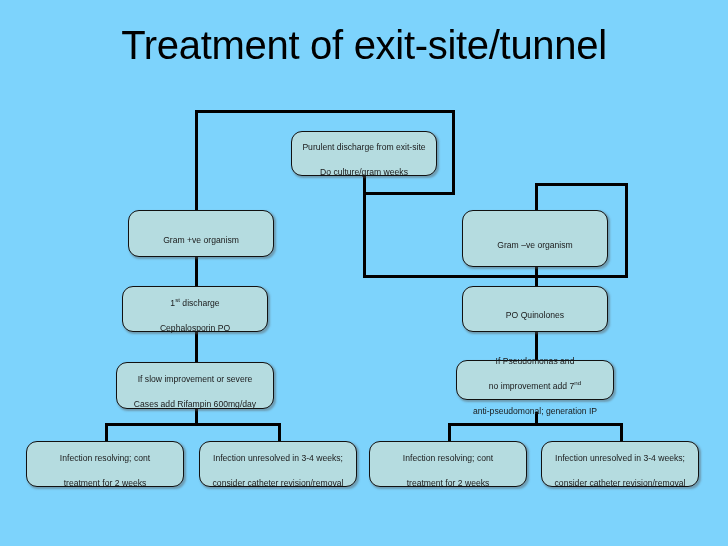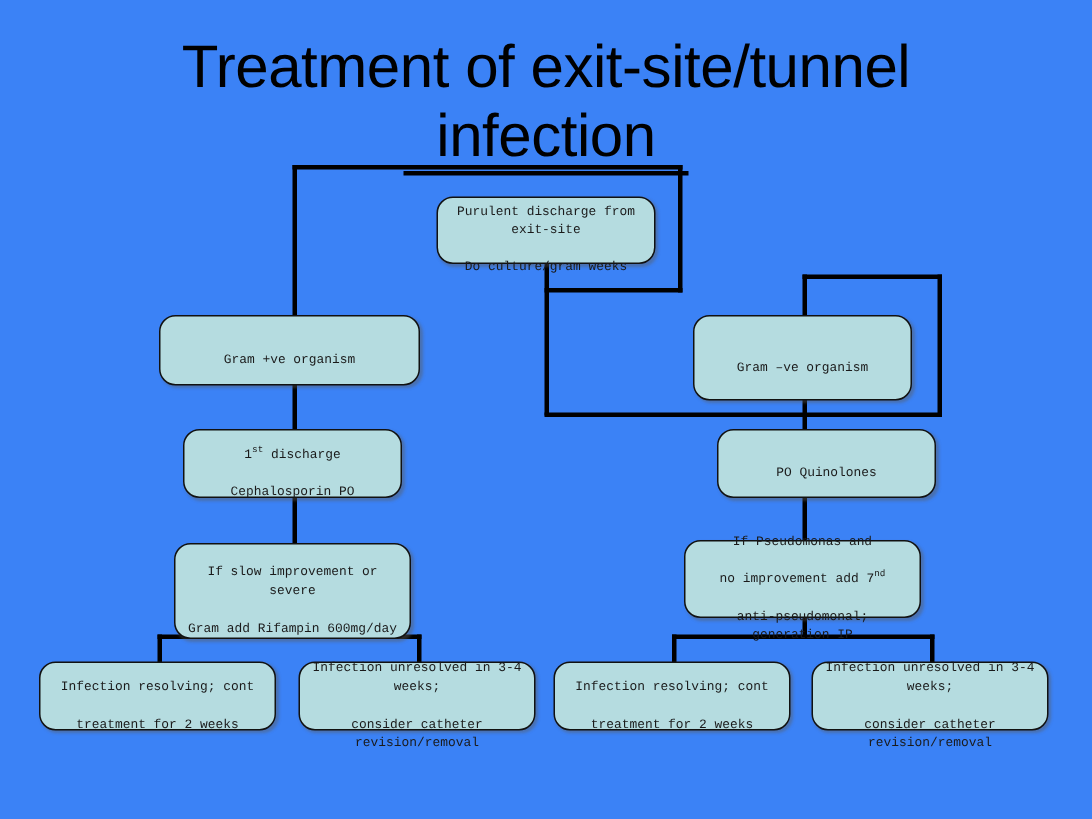--- a/index.html
+++ b/index.html
@@ -4,21 +4,21 @@
 <style>
   html, body {
     margin: 0;
     padding: 0;
     background: #ffffff;
   }
   #stage {
     position: relative;
     width: 728px;
     height: 546px;
-    background: #3b82f6;
+    background: #7dd3fc;
     overflow: hidden;
     font-family: "Liberation Sans", sans-serif;
   }
 
   
   .title {
     position: absolute;
     left: 60px;
     top: 22px;
     width: 608px;
@@ -57,36 +57,34 @@
     display: flex;
     align-items: center;
     justify-content: center;
     text-align: center;
     padding: 4px 6px;
     box-shadow: 1.5px 1.5px 2px rgba(90,90,90,0.45);
   }
   .node .lines {
     width: 100%;
     white-space: pre-line;
-    font-family: Liberation Mono, monospace;
   }
   .node sup {
     font-size: 6.2px;
     vertical-align: super;
     line-height: 0;
   }
 </style>
 </head>
 <body>
 
 <div id="stage">
 
   <div class="title">
     <span>Treatment of exit-site/tunnel</span><br>
-    <span class="underline-part">infection</span>
   </div>
 
   <div class="line h" style="left:195px; top:110px; width:260px;"></div>
   <div class="line v" style="left:195px; top:110px; height:102px;"></div>
   <div class="line v" style="left:452px; top:110px; height:85px;"></div>
 
   <div class="line v" style="left:363px; top:175px; height:102px;"></div>
   <div class="line h" style="left:363px; top:192px; width:92px;"></div>
   <div class="line h" style="left:363px; top:275px; width:265px;"></div>
 
@@ -108,53 +106,53 @@
   <div class="line v" style="left:448px; top:423px; height:20px;"></div>
   <div class="line v" style="left:620px; top:423px; height:20px;"></div>
 
   <div class="node" style="left:291px; top:131px; width:146px; height:45px;">
     <div class="lines">
       <span>Purulent discharge from exit-site</span><br>
       <span>Do culture/gram weeks</span>
     </div>
   </div>
 
-  <div class="node" style="left:106px; top:210px; width:174px; height:47px;">
+  <div class="node" style="left:128px; top:210px; width:146px; height:47px;">
     <div class="lines">
       <span>Gram +ve organism</span>
     </div>
   </div>
 
   <div class="node" style="left:462px; top:210px; width:146px; height:57px;">
     <div class="lines">
       <span>Gram –ve organism</span>
     </div>
   </div>
 
   <div class="node" style="left:122px; top:286px; width:146px; height:46px;">
     <div class="lines">
       <span>1</span><sup>st</sup><span> discharge</span><br>
       <span>Cephalosporin PO</span>
     </div>
   </div>
 
-  <div class="node" style="left:478px; top:286px; width:146px; height:46px;">
+  <div class="node" style="left:462px; top:286px; width:146px; height:46px;">
     <div class="lines">
       <span>PO Quinolones</span>
     </div>
   </div>
 
-  <div class="node" style="left:116px; top:362px; width:158px; height:64px;">
+  <div class="node" style="left:116px; top:362px; width:158px; height:47px;">
     <div class="lines">
       <span>If slow improvement or severe</span><br>
-      <span>Gram add Rifampin 600mg/day</span>
+      <span>Cases add Rifampin 600mg/day</span>
     </div>
   </div>
 
-  <div class="node" style="left:456px; top:360px; width:158px; height:52px;">
+  <div class="node" style="left:456px; top:360px; width:158px; height:40px;">
     <div class="lines">
       <span>If Pseudomonas and</span><br>
       <span>no improvement  add 7</span><sup>nd</sup><br>
       <span>anti-pseudomonal; generation IP</span>
     </div>
   </div>
 
   <div class="node" style="left:26px; top:441px; width:158px; height:46px;">
     <div class="lines">
       <span>Infection resolving; cont</span><br>

